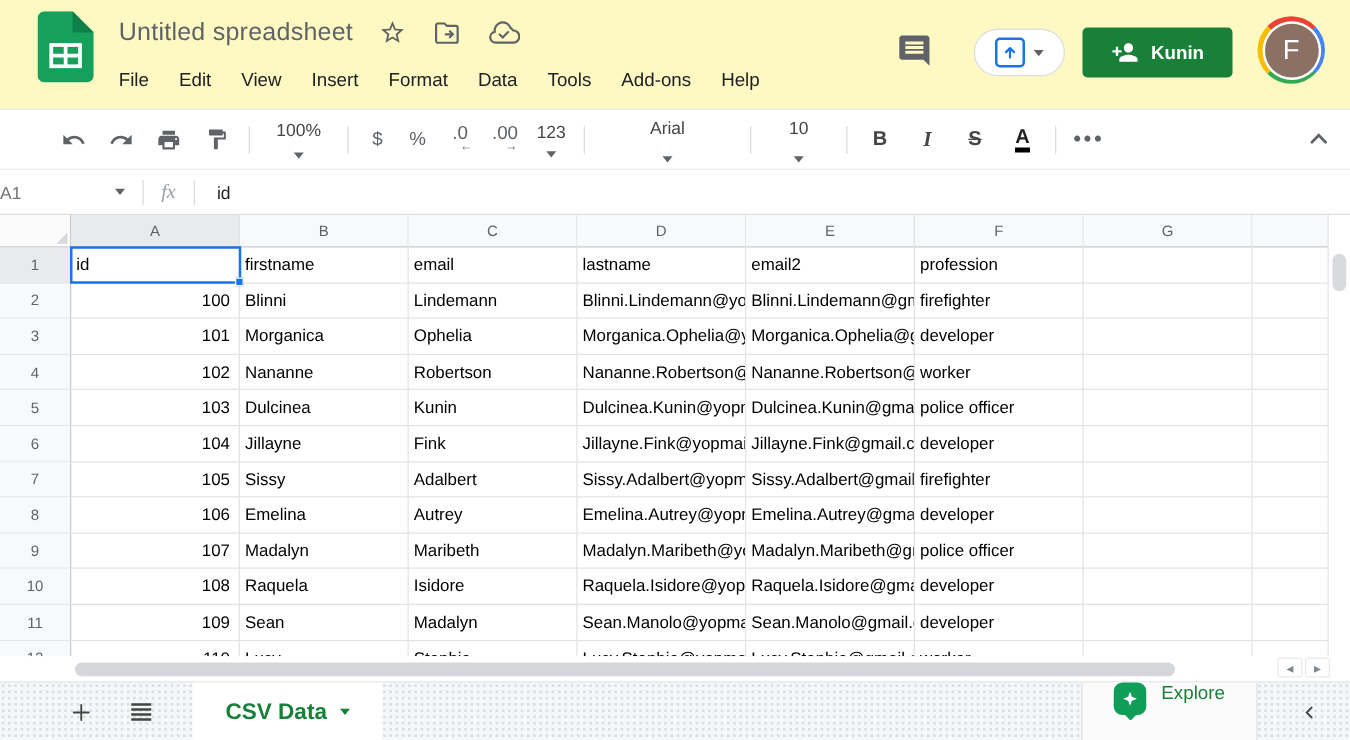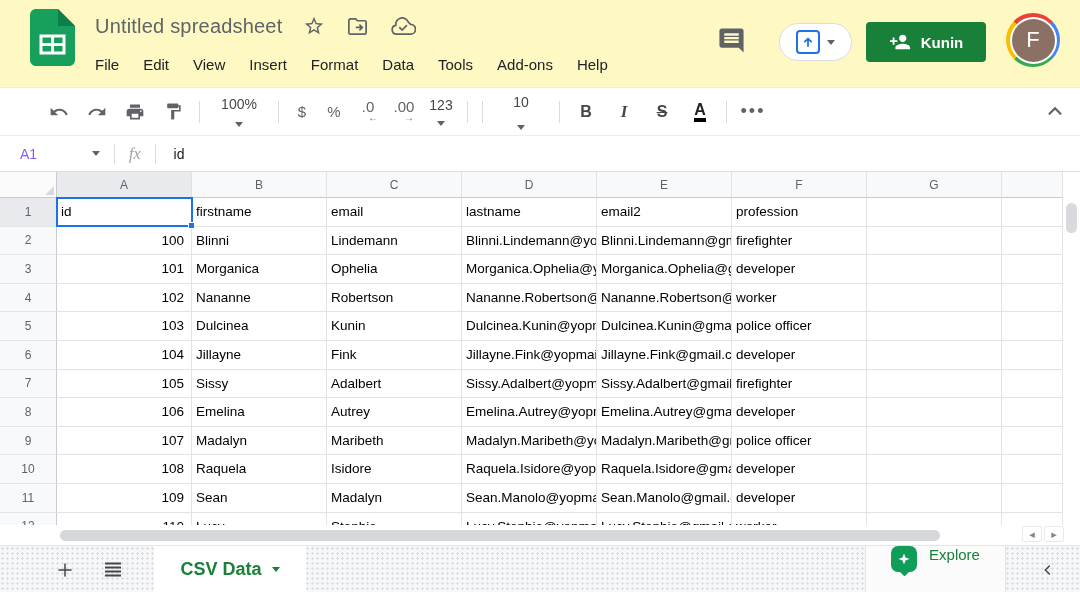--- a/index.html
+++ b/index.html
@@ -39,21 +39,21 @@
   .size-box { width:62px; display:flex; justify-content:space-between; padding:0 10px; }
   .b-btn { font-weight:700; font-size:16px; color:#444746; }
   .i-btn { font-style:italic; font-family:"Liberation Serif",serif; font-size:17px; font-weight:600; color:#444746; }
   .s-btn { text-decoration:line-through; font-size:16px; font-weight:600; color:#444746; }
   .a-btn { font-size:16px; font-weight:600; color:#202124; border-bottom:4px solid #000; line-height:16px; }
   .more-btn { font-size:18px; letter-spacing:2px; color:#5f6368; }
   .collapse-toolbar { position:absolute; right:14px; top:100px; color:#5f6368; }
 
   
   .formulabar { position:absolute; left:0; top:136px; width:1080px; height:36px; background:#fff; border-bottom:1px solid #e0e0e0; display:flex; align-items:center; }
-  .namebox { width:100px; padding-left:20px; font-size:14px; color:#8b5cf6; display:flex; align-items:center; justify-content:space-between; }
+  .namebox { width:100px; font-size:14px; color:#737373; display:flex; align-items:center; justify-content:space-between; }
   .fbar-sep { width:1px; height:20px; background:#dadce0; margin:0 14px; }
   .fx { font-family:"Liberation Serif",serif; font-style:italic; font-size:16px; color:#9aa0a6; }
   .fvalue { font-size:14px; color:#202124; margin-left:4px; }
 
   
   .grid { position:absolute; left:0; top:172px; width:1080px; height:353px; background:#fff; overflow:hidden; }
   .hrow { display:flex; height:26px; }
   .corner { width:57px; background:#fbfbfc; border-right:1px solid #c9cbce; border-bottom:1px solid #c9cbce; position:relative; }
   .corner::after { content:""; position:absolute; right:2px; bottom:2px; width:0; height:0; border-left:9px solid transparent; border-bottom:9px solid #d7d9dc; }
   .ch { width:135px; background:#f8f9fa; border-right:1px solid #e0e2e4; border-bottom:1px solid #c9cbce; color:#5f6368; font-size:12px; display:flex; align-items:center; justify-content:center; }
@@ -192,20 +192,24 @@
   </div>
   <div class="titem fmt decwrap">
     <span>.00</span>
       <span class="mini-arrow">→</span>
   </div>
   <div class="titem" style="gap:8px;">
     <span class="ttext">123</span>
     <span class="caret"></span>
   </div>
   <div class="tsep"></div>
+  <div class="titem font-box">
+    <span class="ttext">Arial</span>
+    <span class="caret"></span>
+  </div>
   <div class="tsep"></div>
   <div class="titem size-box">
     <span class="ttext">10</span>
     <span class="caret"></span>
   </div>
   <div class="tsep"></div>
   <div class="titem b-btn">B</div>
   <div class="titem i-btn">I</div>
   <div class="titem s-btn">S</div>
   <div class="titem">

